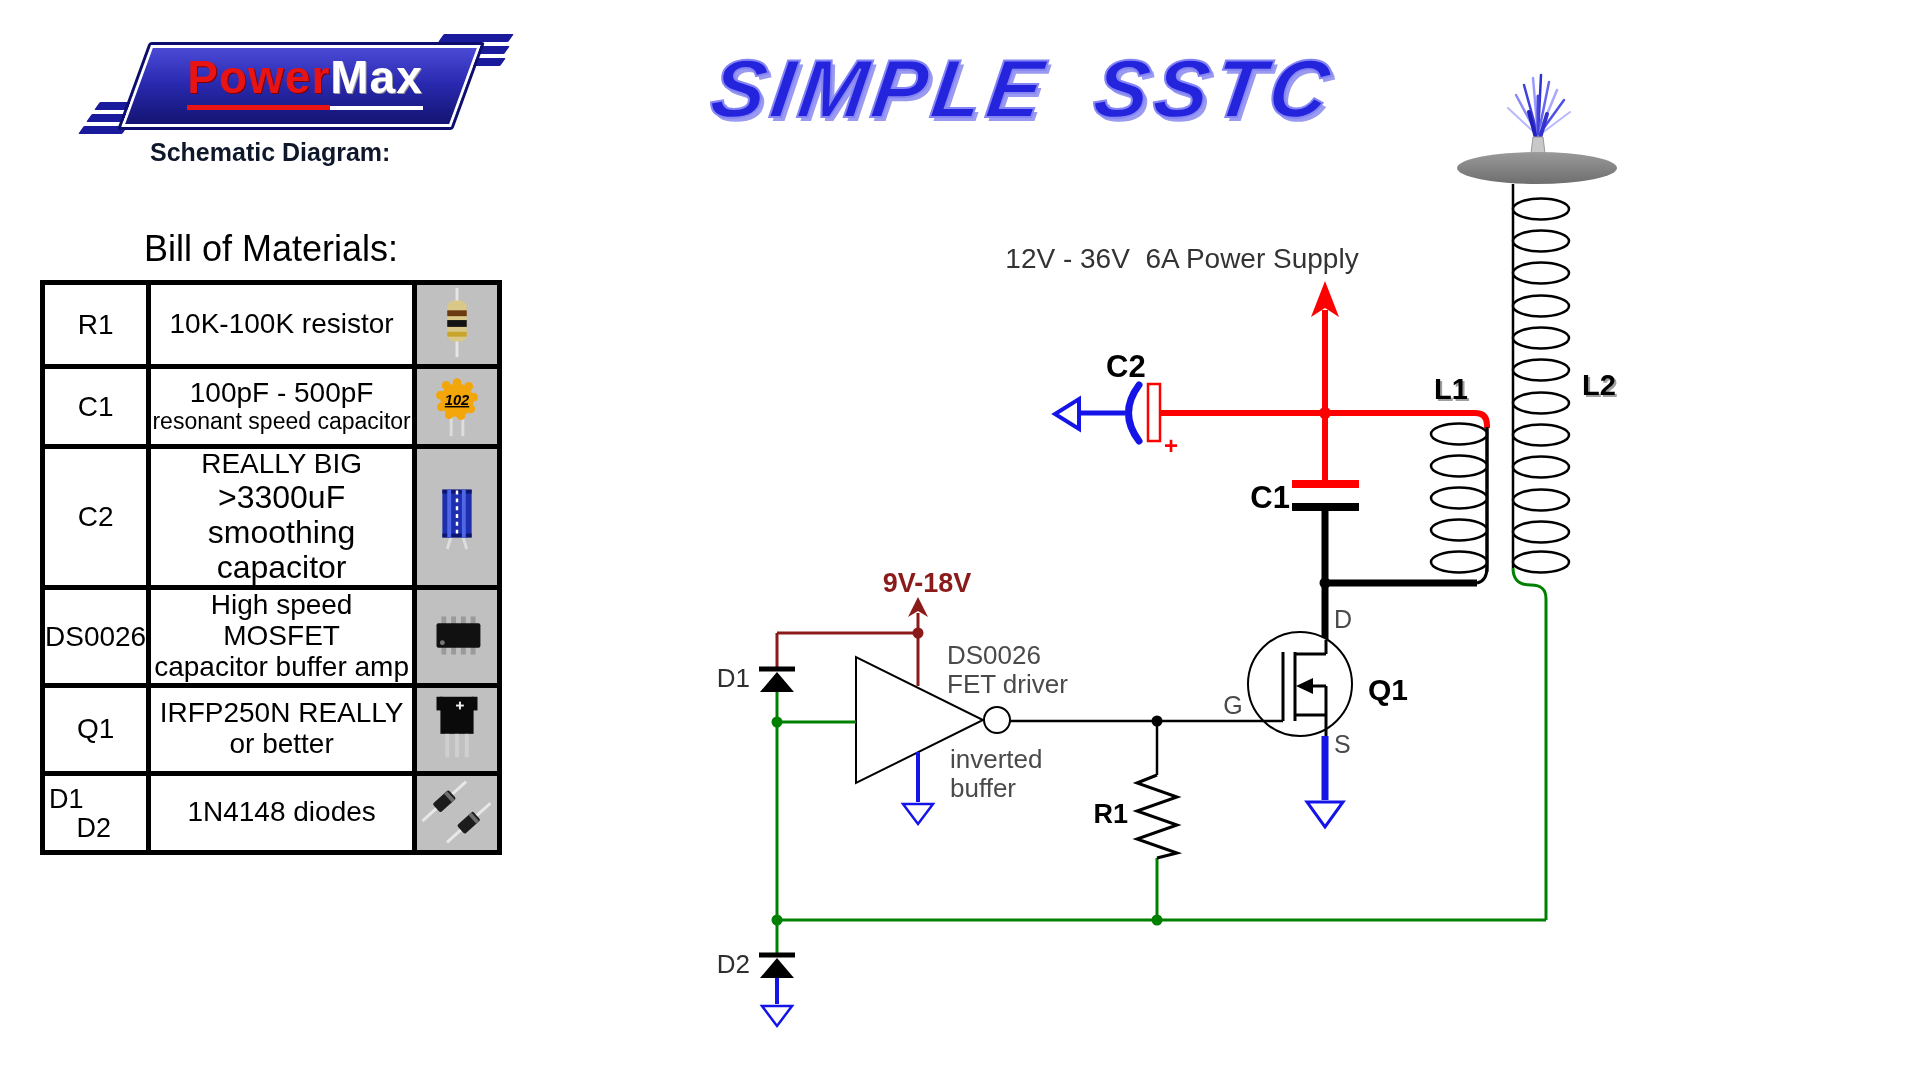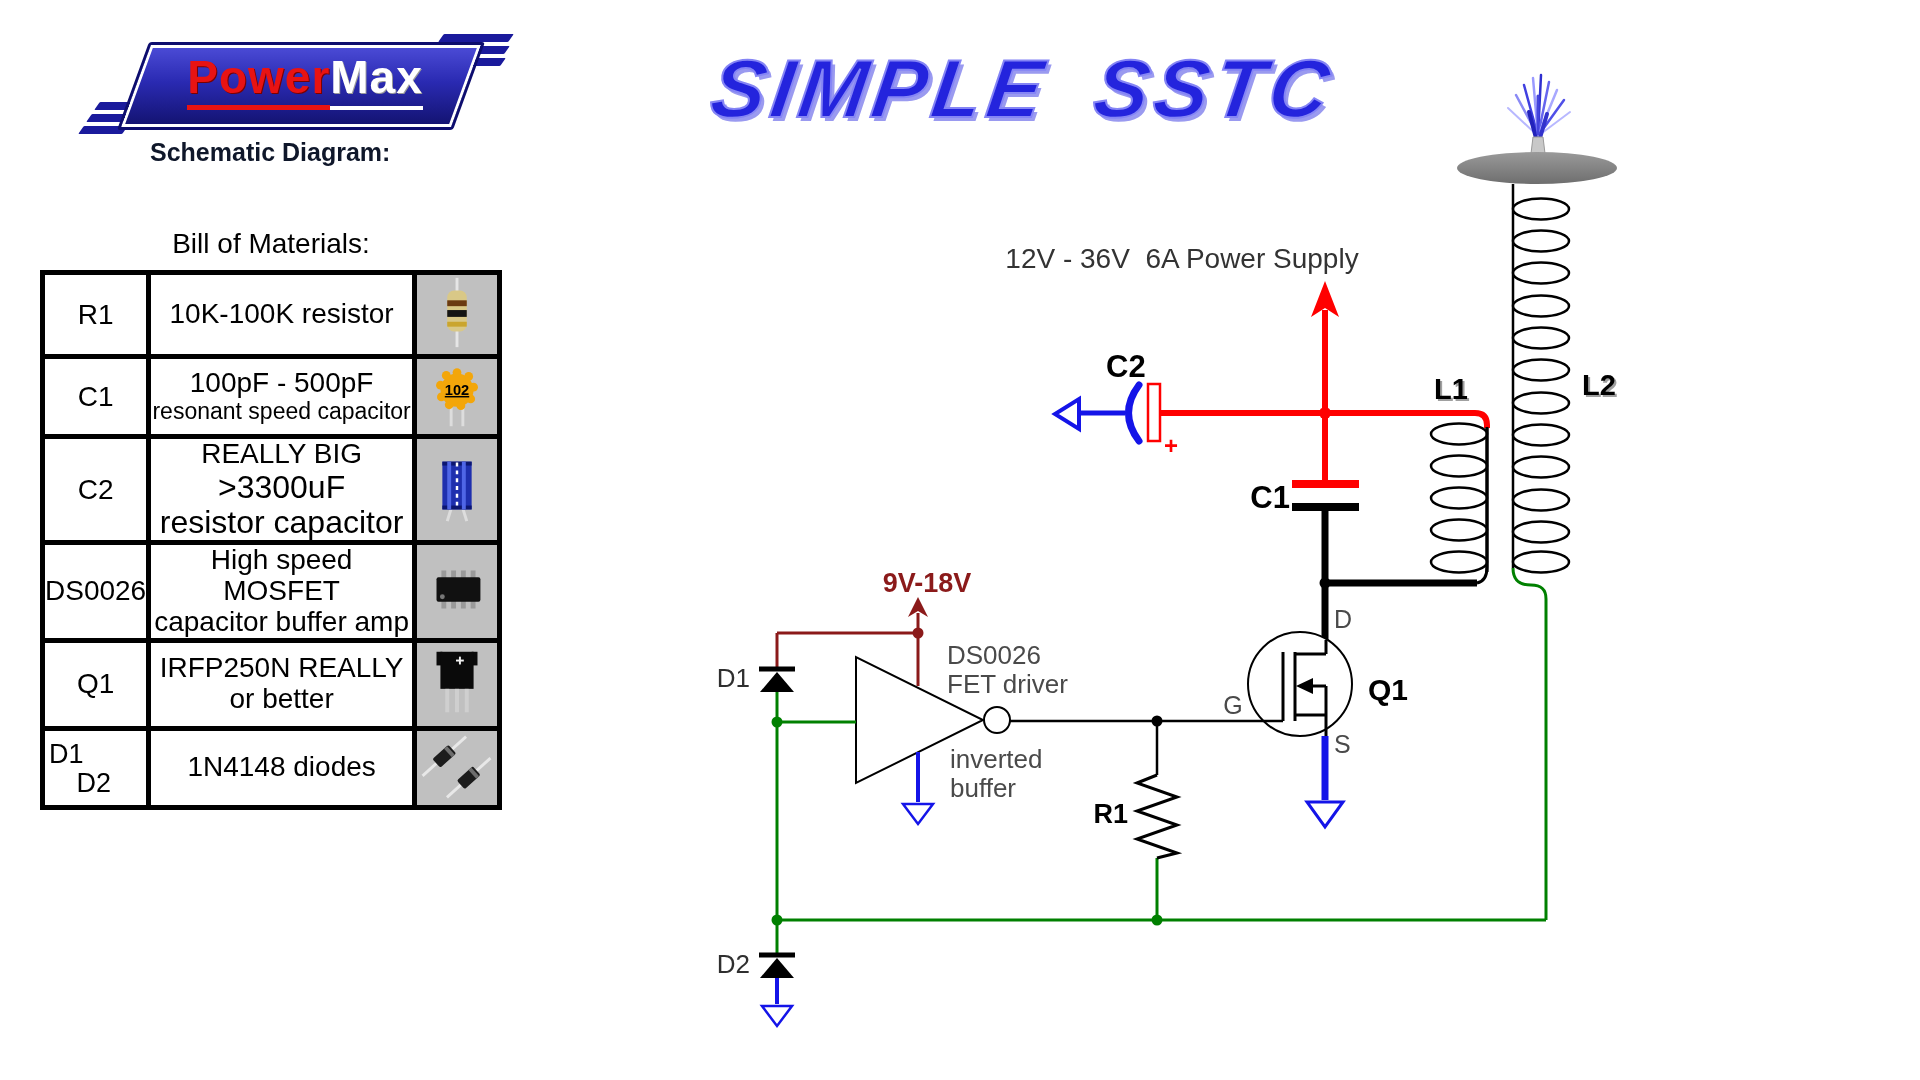--- a/index.html
+++ b/index.html
@@ -19,26 +19,26 @@
   #logo-text .mx{color:#ffffff;text-shadow:1px 1px 0 #9a9a9a;border-bottom:4px solid #ffffff;padding-bottom:3px;}
   #logo-sub{left:150px;top:122px;font-size:25px;font-weight:bold;color:#0f172a;margin-top:16px;}
 
   
   #main-title{left:712px;top:42px;font-size:82px;font-weight:bold;font-style:italic;
     letter-spacing:5px;word-spacing:20px;color:#2424dd;transform:skewX(-8deg);
     -webkit-text-stroke:2px #8585f5;text-shadow:4px 4px 0 #9a9af0;white-space:nowrap;}
 
   
   #bom{left:40px;top:228px;width:462px;}
-  #bom-title{font-size:28px;color:#000;text-align:center;margin-bottom:10px;}
+  #bom-title{font-size:36px;color:#000;text-align:center;margin-bottom:10px;}
   table.bom{border-collapse:collapse;}
   table.bom td{border:5px solid #000;text-align:center;vertical-align:middle;padding:0;background:#fff;}
   td.idcol{width:70px;font-size:28px;}
   td.desccol{width:280px;font-size:28px;line-height:1.1;margin-left:45px;}
-  td.iconcol{width:80px;background:#c0c0c0 !important;}
+  td.iconcol{width:80px;background:#c0c0c0 !important;font-style:italic;}
   .sub{font-size:23px;}
   .mid{font-size:32px;}
   .small-id{font-size:20px;}
   .dcell{position:relative;height:100%;width:70px;}
   .d1{position:absolute;left:4px;top:8px;font-size:27px;}
   .d2{position:absolute;right:4px;bottom:6px;font-size:27px;}
 
   
   #schem{left:0;top:0;}
   text{font-family:"Liberation Sans",sans-serif;}
@@ -107,21 +107,21 @@
               <circle cx="30" cy="16" r="4.5"></circle>
             </g>
             <text x="41" y="36" text-anchor="middle" font-size="15" font-weight="bold" fill="#000" text-decoration="underline">102</text>
           </svg>
         </td>
       </tr>
       <tr>
         <td class="idcol" style="height:73px">C2</td>
         <td class="desccol">
           <div><span>REALLY BIG</span> <span class="mid">&gt;3300uF</span></div>
-          <div class="mid">resistor capacitor</div>
+          <div class="mid">smoothing capacitor</div>
         </td>
         <td class="iconcol">
           <svg width="80" height="73" viewBox="0 0 82 73">
             <line x1="35" y1="58" x2="31" y2="71" stroke="#dddddd" stroke-width="3"></line>
             <line x1="47" y1="58" x2="51" y2="71" stroke="#dddddd" stroke-width="3"></line>
             <rect x="26" y="10" width="30" height="49" fill="#1e2fae"></rect>
             <rect x="26" y="10" width="30" height="4" fill="#0c1670"></rect>
             <rect x="26" y="55" width="30" height="4" fill="#0c1670"></rect>
             <rect x="31" y="10" width="4" height="49" fill="#4f66e6"></rect>
             <rect x="46" y="10" width="4" height="49" fill="#4f66e6"></rect>

